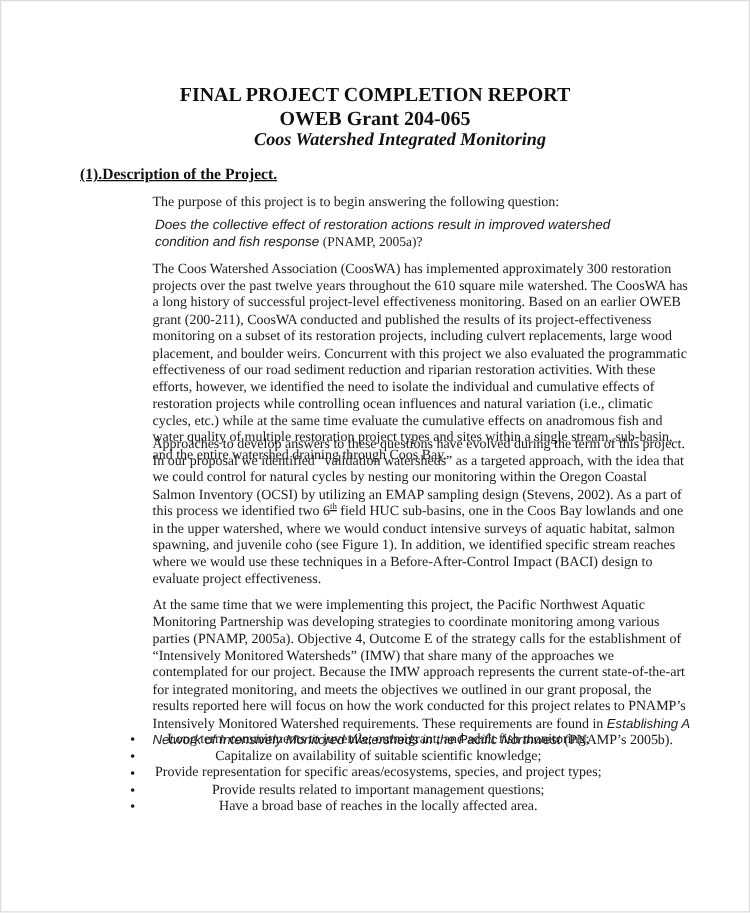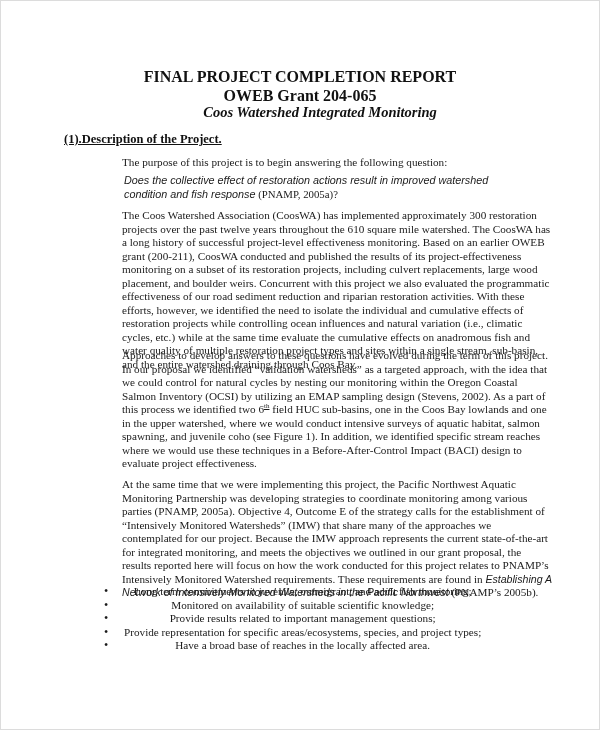--- a/index.html
+++ b/index.html
@@ -74,19 +74,19 @@
     <span>Approaches to develop answers to these questions have evolved during the term of this project. In our proposal we identified “validation watersheds” as a targeted approach, with the idea that we could control for natural cycles by nesting our monitoring within the Oregon Coastal Salmon Inventory (OCSI) by utilizing an EMAP sampling design (Stevens, 2002). As a part of this process we identified two 6</span><sup>th</sup><span> field HUC sub-basins, one in the Coos Bay lowlands and one in the upper watershed, where we would conduct intensive surveys of aquatic habitat, salmon spawning, and juvenile coho (see Figure 1). In addition, we identified specific stream reaches where we would use these techniques in a Before-After-Control Impact (BACI) design to evaluate project effectiveness.</span>
   </div>
 
   <div class="p" style="top:477px;">
     <span>At the same time that we were implementing this project, the Pacific Northwest Aquatic Monitoring Partnership was developing strategies to coordinate monitoring among various parties (PNAMP, 2005a). Objective 4, Outcome E of the strategy calls for the establishment of “Intensively Monitored Watersheds” (IMW) that share many of the approaches we contemplated for our project. Because the IMW approach represents the current state-of-the-art for integrated monitoring, and meets the objectives we outlined in our grant proposal, the results reported here will focus on how the work conducted for this project relates to PNAMP’s Intensively Monitored Watershed requirements. These requirements are found in </span><span class="it">Establishing A Network of Intensively Monitored Watersheds in the Pacific Northwest</span><span> (PNAMP’s 2005b).</span>
   </div>
 
 
   <ul class="bullets">
     <li>Long term commitments to juvenile, outmigrant, and adult fish monitoring;</li>
-    <li>Monitored on availability of suitable scientific knowledge;</li>
+    <li>Capitalize on availability of suitable scientific knowledge;</li>
+    <li>Provide representation for specific areas/ecosystems, species, and project types;</li>
     <li>Provide results related to important management questions;</li>
-    <li>Provide representation for specific areas/ecosystems, species, and project types;</li>
     <li>Have a broad base of reaches in the locally affected area.</li>
   </ul>
 
 </div>
 
 </body></html>

